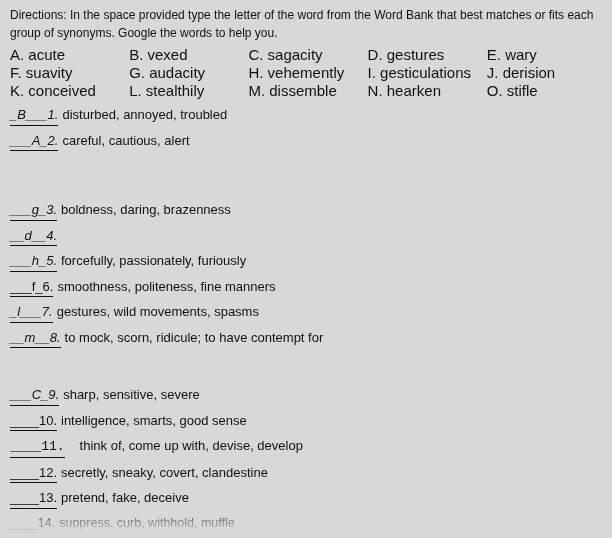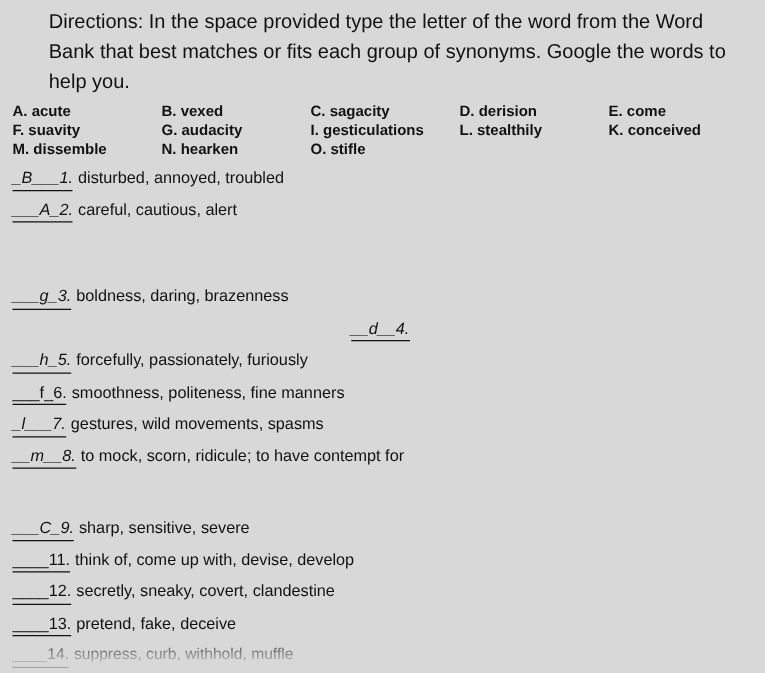--- a/index.html
+++ b/index.html
@@ -10,46 +10,43 @@
     body {
       width: 612px;
       min-height: 538px;
       background: #d8d8d8;
       font-family: Arial, sans-serif;
       font-size: 13px;
       color: #111;
       padding: 6px 10px 10px 10px;
     }
     .directions-text {
-      font-size: 16px;
+      font-size: 12px;
       line-height: 1.5;
       margin-bottom: 4px;
-      margin-left: 29px;
     }
     .word-bank {
       display: grid;
       grid-template-columns: repeat(5, 1fr);
       gap: 1px 4px;
       margin-bottom: 6px;
-      font-size: 12px;
-      font-weight: bold;
+      font-size: 15px;
     }
     .word-bank-item {
       white-space: nowrap;
     }
     .items-list {
       list-style: none;
       font-size: 13px;
     }
     .items-list li {
       display: flex;
       align-items: baseline;
       margin-bottom: 5px;
       line-height: 1.5;
-      justify-content: center;
     }
     .item-text {
       flex: 1;
     }
     .fade-bottom {
       position: relative;
     }
     .fade-bottom::after {
       content: '';
       position: absolute;
@@ -64,27 +61,29 @@
 <body>
 
 <div>
   <p class="directions-text">Directions: In the space provided type the letter of the word from the Word Bank that best matches or fits each group of synonyms. Google the words to help you.</p>
 </div>
 
 <div class="word-bank">
 <div class="word-bank-item">A. acute</div>
     <div class="word-bank-item">B. vexed</div>
     <div class="word-bank-item">C. sagacity</div>
-    <div class="word-bank-item">D. derision</div>
-    <div class="word-bank-item">E. come</div>
+    <div class="word-bank-item">D. gestures</div>
+    <div class="word-bank-item">E. wary</div>
     <div class="word-bank-item">F. suavity</div>
     <div class="word-bank-item">G. audacity</div>
+    <div class="word-bank-item">H. vehemently</div>
     <div class="word-bank-item">I. gesticulations</div>
+    <div class="word-bank-item">J. derision</div>
+    <div class="word-bank-item">K. conceived</div>
     <div class="word-bank-item">L. stealthily</div>
-    <div class="word-bank-item">K. conceived</div>
     <div class="word-bank-item">M. dissemble</div>
     <div class="word-bank-item">N. hearken</div>
     <div class="word-bank-item">O. stifle</div>
   </div>
 
 <ul class="items-list fade-bottom">
 <li>
       <span style="white-space: nowrap; margin-right: 4px; border-bottom: 1px solid rgb(17, 17, 17); display: inline-block; min-width: 40px; font-style: italic;">_B___1.</span>
       <span class="item-text">disturbed, annoyed, troubled</span>
     </li>
@@ -113,21 +112,25 @@
     </li>
     <li>
       <span style="white-space: nowrap; margin-right: 4px; border-bottom: 1px solid rgb(17, 17, 17); display: inline-block; min-width: 40px; font-style: italic;">__m__8.</span>
       <span class="item-text">to mock, scorn, ridicule; to have contempt for</span>
     </li>
     <li>
       <span style="white-space: nowrap; margin-right: 4px; border-bottom: 1px solid rgb(17, 17, 17); display: inline-block; min-width: 40px; font-style: italic; margin-top: 32px;">___C_9.</span>
       <span class="item-text">sharp, sensitive, severe</span>
     </li>
     <li>
-      <span style="display: inline-block; min-width: 38px; border-bottom: 1px solid rgb(17, 17, 17); margin-right: 4px;">____11.</span>
+      <span style="display: inline-block; min-width: 38px; border-bottom: 1px solid rgb(17, 17, 17); margin-right: 4px;">____10.</span>
+      <span class="item-text">intelligence, smarts, good sense</span>
+    </li>
+    <li>
+      <span style="display: inline-block; min-width: 38px; border-bottom: 1px solid rgb(17, 17, 17); margin-right: 15px; font-family: Liberation Mono, monospace;">____11.</span>
       <span class="item-text">think of, come up with, devise, develop</span>
     </li>
     <li>
       <span style="display: inline-block; min-width: 38px; border-bottom: 1px solid rgb(17, 17, 17); margin-right: 4px;">____12.</span>
       <span class="item-text">secretly, sneaky, covert, clandestine</span>
     </li>
     <li>
       <span style="display: inline-block; min-width: 38px; border-bottom: 1px solid rgb(17, 17, 17); margin-right: 4px;">____13.</span>
       <span class="item-text">pretend, fake, deceive</span>
     </li>

